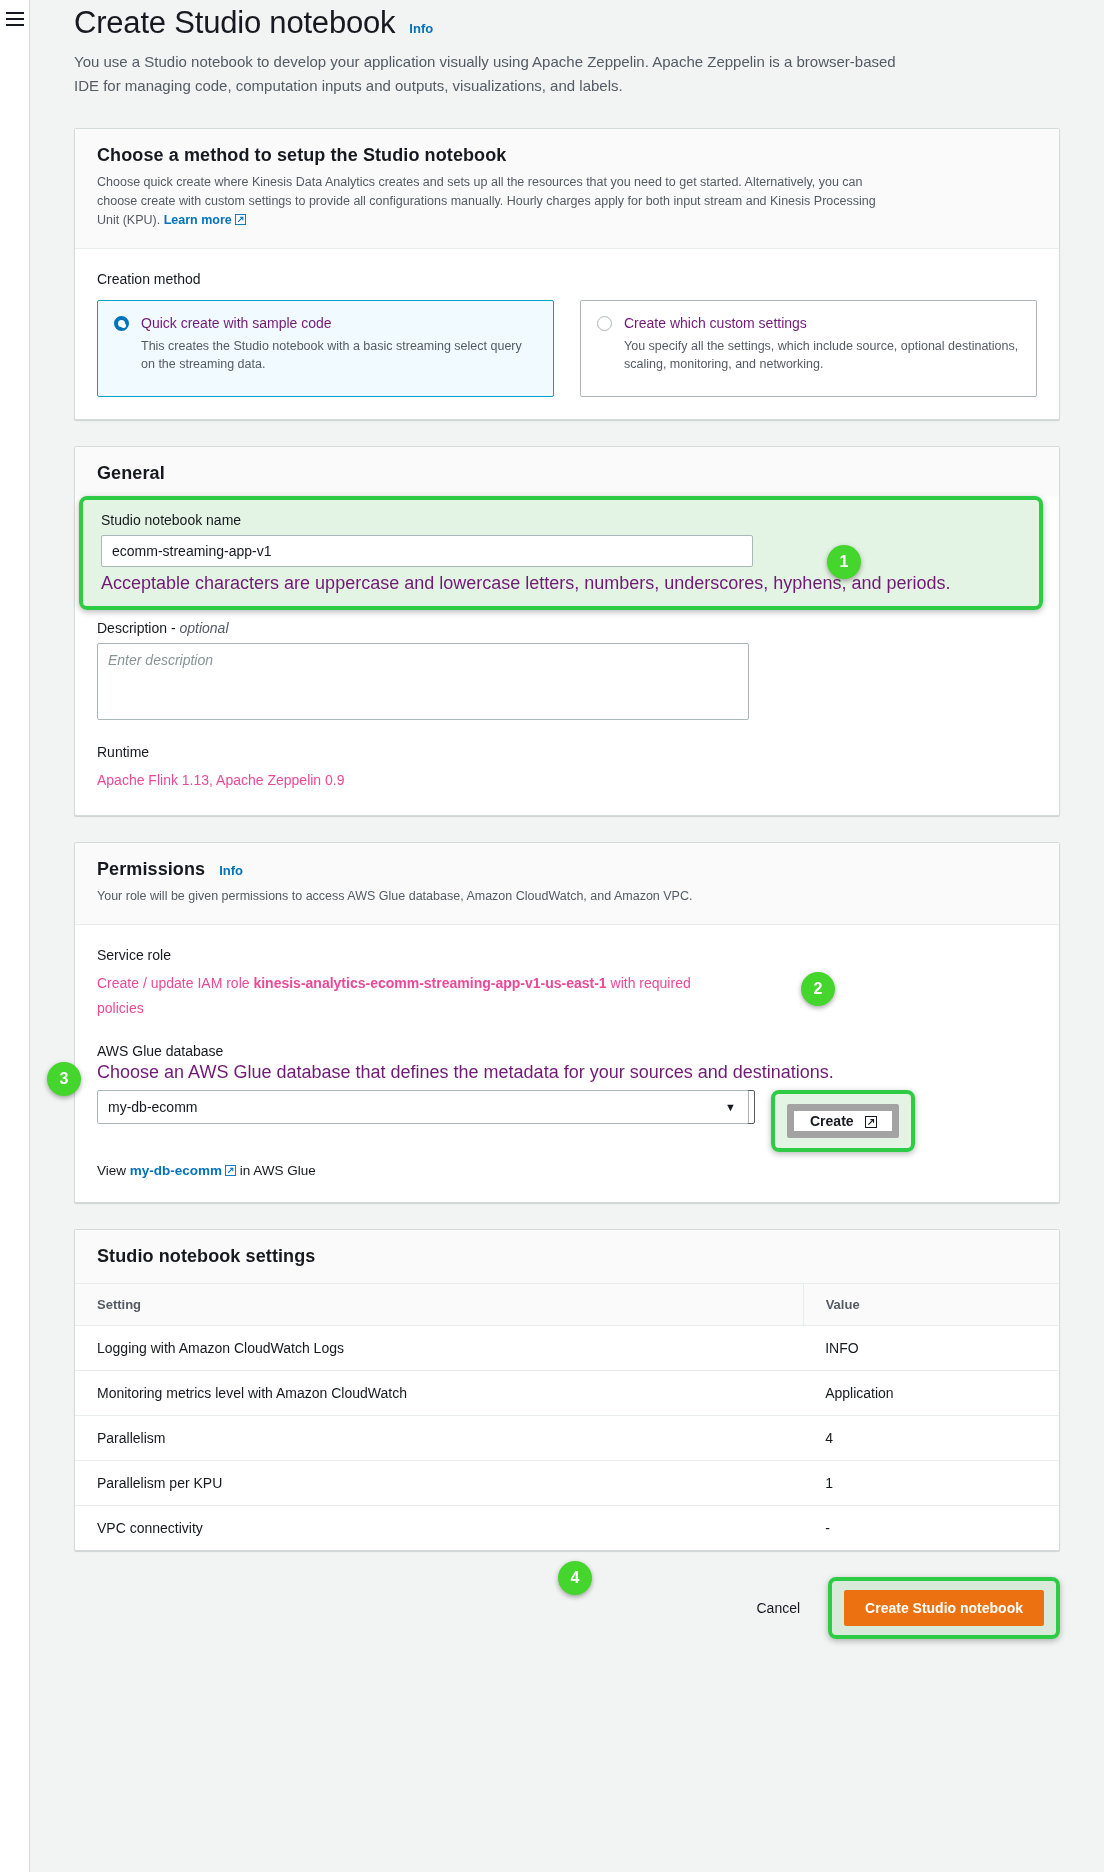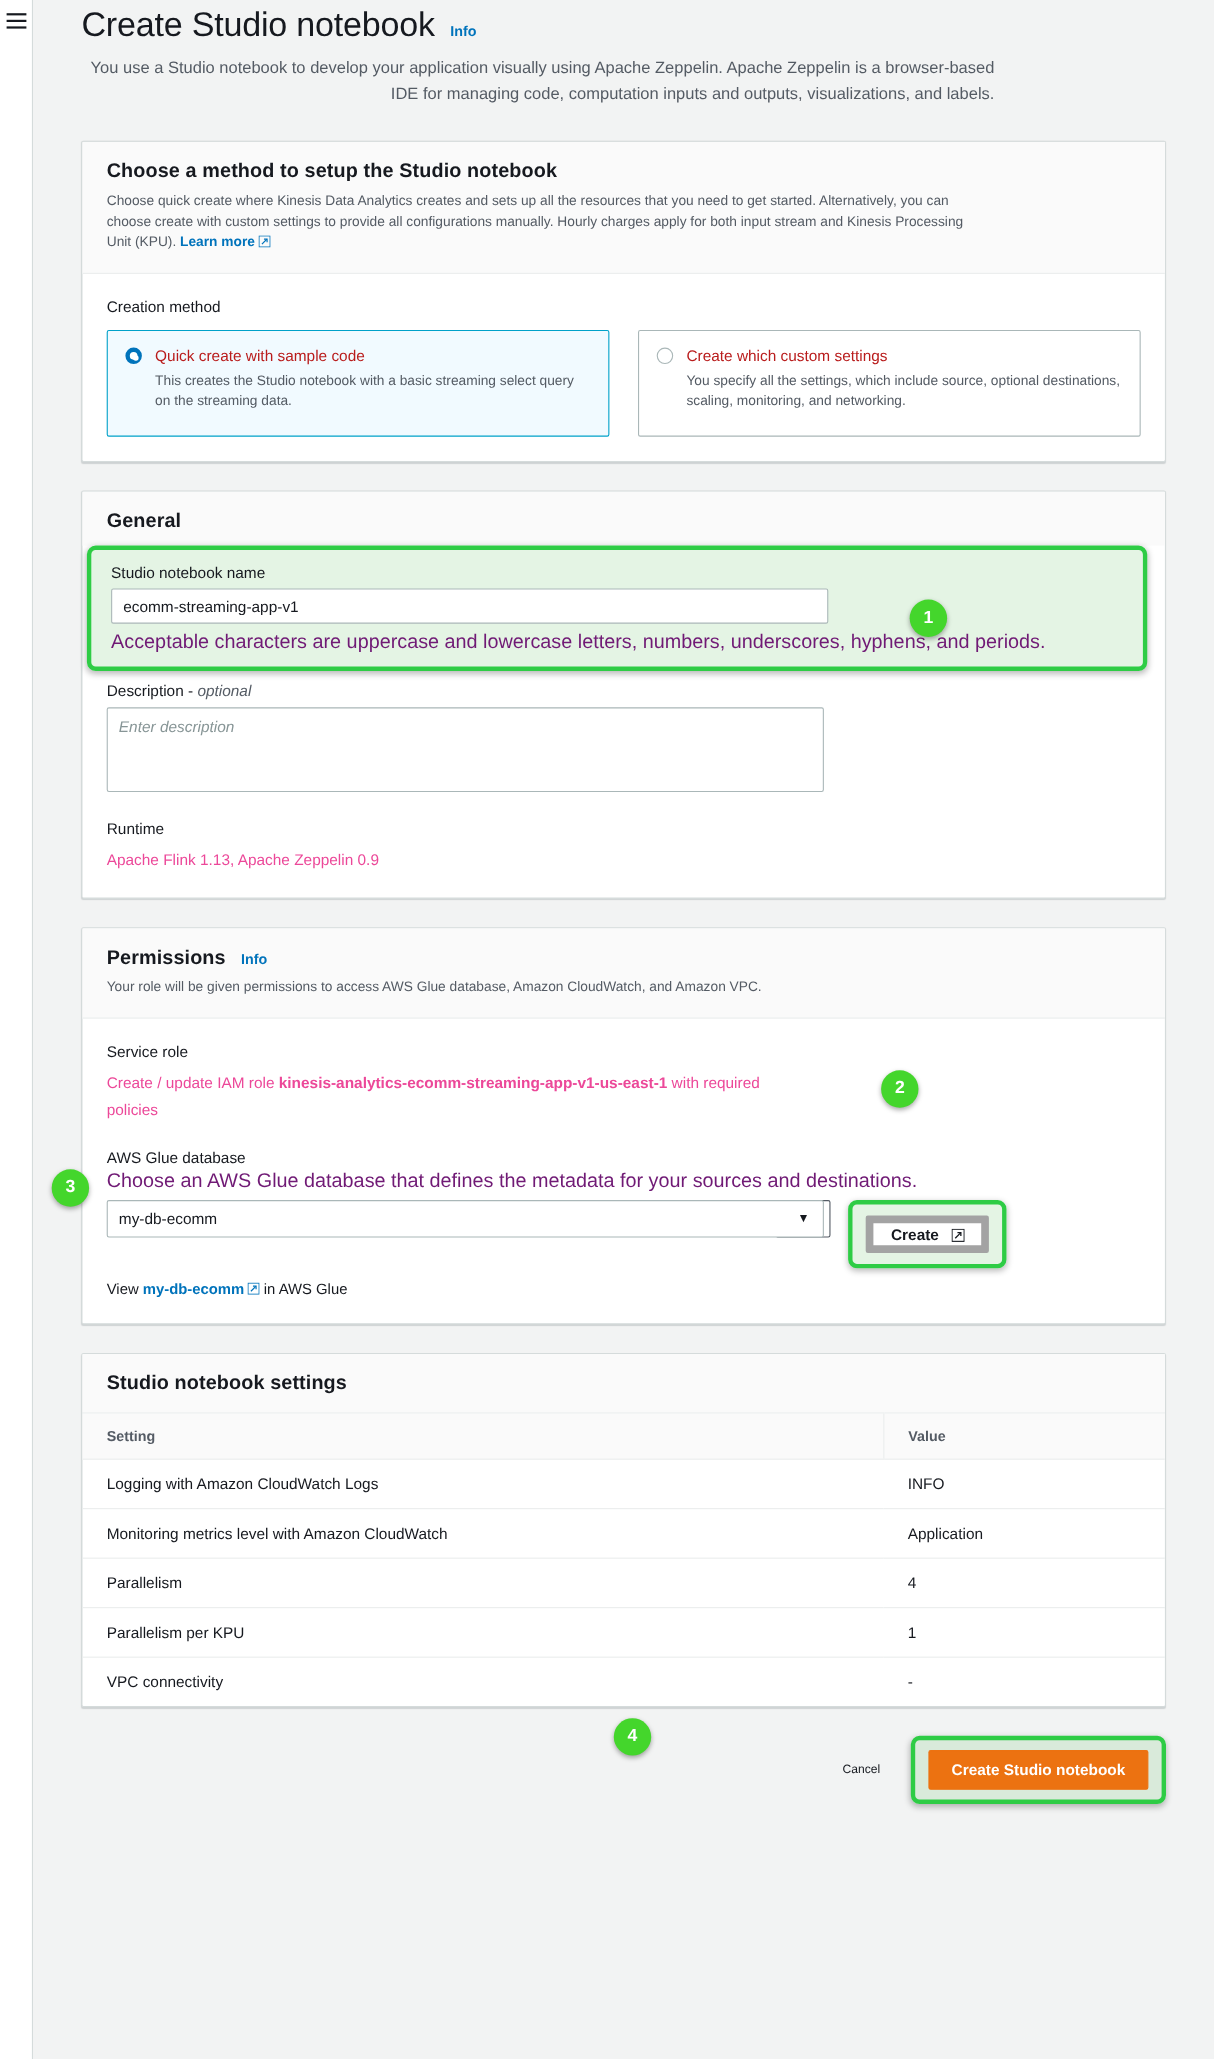--- a/index.html
+++ b/index.html
@@ -38,21 +38,20 @@
   h1#page-title {
     font-size: 31px; font-weight: 400; color: #16191f; margin: 0;
     line-height: 46px; letter-spacing: -0.2px;
   }
   .info-link {
     font-size: 13px; font-weight: 700; color: #0073bb; cursor: pointer; text-decoration: none;
   }
   #page-desc {
     font-size: 15px; line-height: 24px; color: #545b64; max-width: 830px;
     margin: 4px 0 0 0;
-    text-align: right;
   }
 
   
   .card {
     background: #ffffff;
     border: 1px solid #d5dbdb;
     border-radius: 2px;
     margin: 0 44px 26px 44px;
     box-shadow: 0 1px 1px 0 rgba(0,28,36,.15);
   }
@@ -91,21 +90,21 @@
   .radio {
     width: 15px; height: 15px; border-radius: 50%; border: 1px solid #aab7b8;
     background: #fff; flex: 0 0 auto; margin-top: 2px; position: relative;
   }
   .radio.on { border: 4px solid #0073bb; background: #fff; }
   .radio.on::after {
     content: ""; position: absolute; left: 2.5px; top: 2.5px; width: 5px; height: 5px;
     border-radius: 50%; background: #fff;
   }
   .tile-text { flex: 1; }
-  .tile-title { font-size: 14px; color: #b91c1c; line-height: 19px; }
+  .tile-title { font-size: 14px; color: #701a75; line-height: 19px; }
   .tile-desc { font-size: 12.5px; color: #545b64; line-height: 18px; margin-top: 4px; }
 
   
   .input-label { font-size: 14px; color: #16191f; margin-bottom: 7px; }
   .input-label em { font-style: italic; color: #545b64; }
   input.text, textarea.text, .select {
     width: 652px; font-family: "Liberation Sans", sans-serif;
     font-size: 14px; color: #16191f;
     border: 1px solid #aab7b8; border-radius: 2px;
     padding: 6px 10px; background: #ffffff; outline: none;
@@ -167,21 +166,21 @@
   }
   table.settings tr:last-child td { border-bottom: none; }
   .col-setting { width: 74%; }
 
   
   #footer {
     display: flex; align-items: center; justify-content: flex-end; gap: 22px;
     padding: 0 44px 0 44px; position: relative;
   }
   .link-btn {
-    font-size: 11px; color: #16191f; background: none; border: none; cursor: pointer;
+    font-size: 14px; color: #16191f; background: none; border: none; cursor: pointer;
     font-family: "Liberation Sans", sans-serif; padding: 0 6px;
   }
   .btn-primary {
     height: 36px; background: #ec7211; border: 1px solid #ec7211; border-radius: 2px;
     color: #ffffff; font-size: 14px; font-weight: 700; padding: 0 20px; cursor: pointer;
     font-family: "Liberation Sans", sans-serif;
   }
 </style>
 </head>
 <body>

